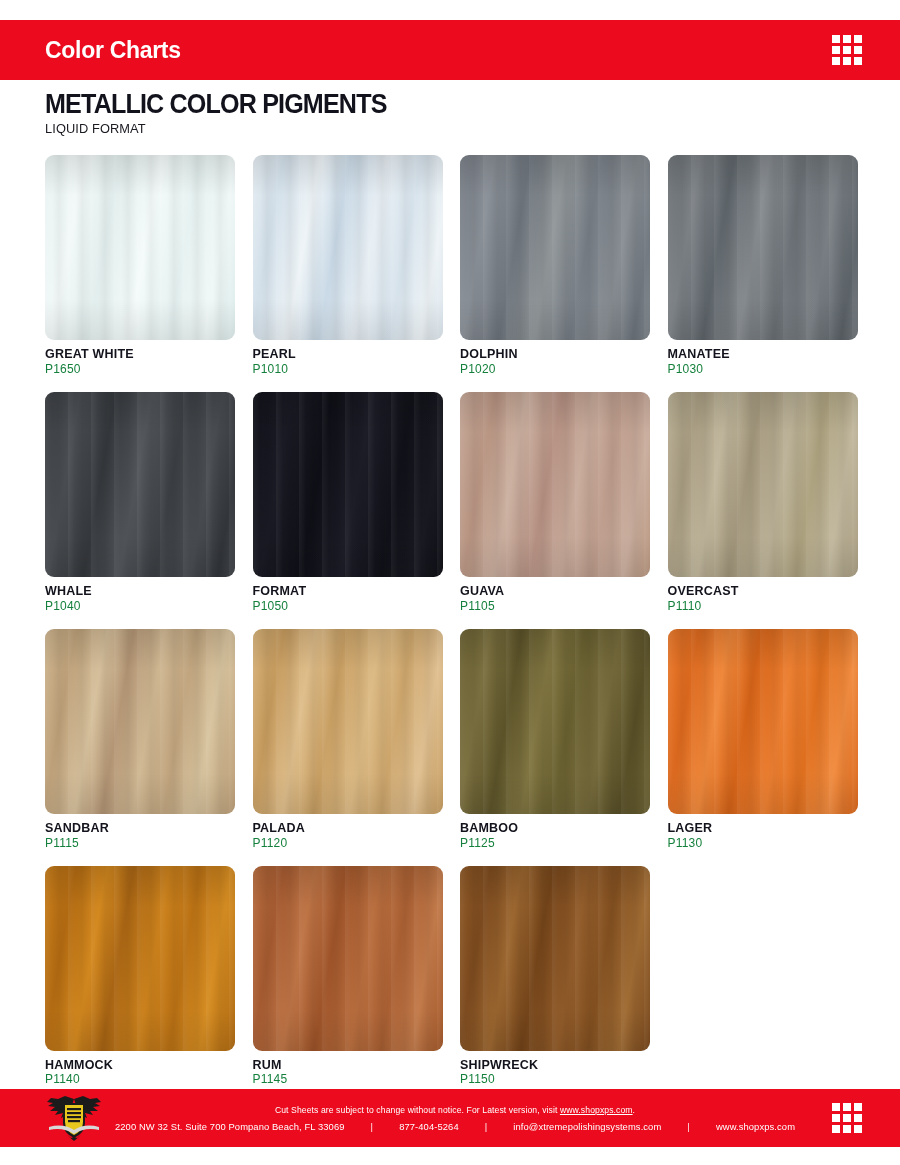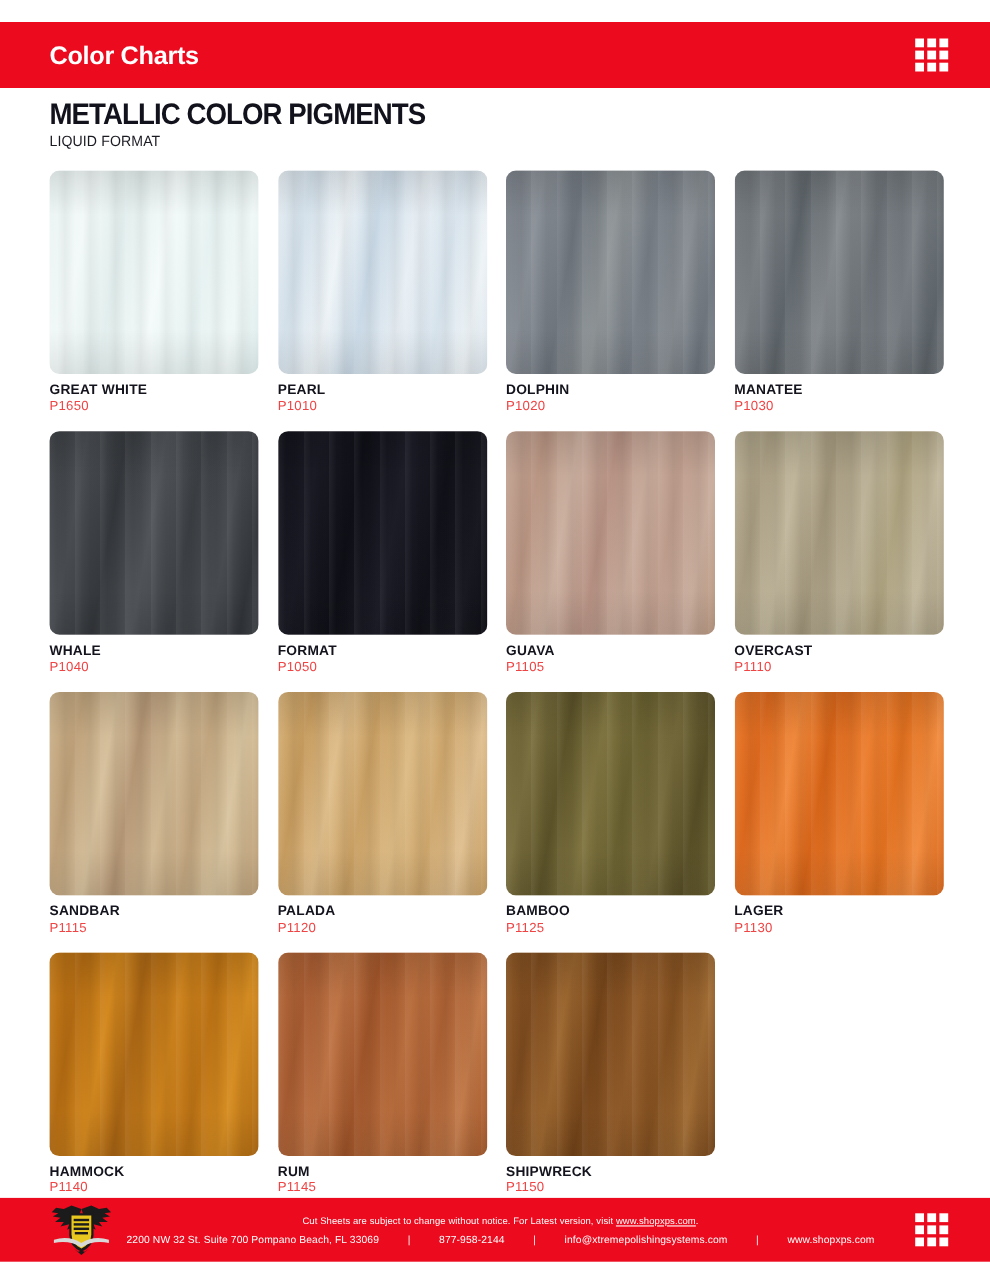--- a/index.html
+++ b/index.html
@@ -113,21 +113,21 @@
     line-height: 1.18;
   }
   .swatch-name {
     font-size: 12.5px;
     font-weight: bold;
     color: #13131d;
     letter-spacing: 0.2px;
   }
   .swatch-code {
     font-size: 12px;
-    color: #ef4444;
+    color: #15803d;
     letter-spacing: 0.2px;
   }
 
   
   .footer-bar {
     position: absolute;
     left: 0;
     bottom: 18px;
     width: 900px;
     height: 58px;
@@ -339,21 +339,21 @@
       <path d="M24 42 L31 48 L38 42 L34 45 L31 44 L28 45 Z" fill="#1b1b1b"></path>
     </svg>
 
     <div class="footer-text">
       <div class="footer-line1">
         <span>Cut Sheets are subject to change without notice. For Latest version, visit </span><span class="footer-link">www.shopxps.com</span><span>.</span>
       </div>
       <div class="footer-line2">
         <span class="seg">2200 NW 32 St. Suite 700 Pompano Beach, FL 33069</span>
         <span class="footer-sep">|</span>
-        <span class="seg">877-958-2144</span>
+        <span class="seg">877-404-5264</span>
         <span class="footer-sep">|</span>
         <span class="seg">info@xtremepolishingsystems.com</span>
         <span class="footer-sep">|</span>
         <span class="seg">www.shopxps.com</span>
       </div>
     </div>
 
     <div class="footer-grid">
       <i></i>
         <i></i>

